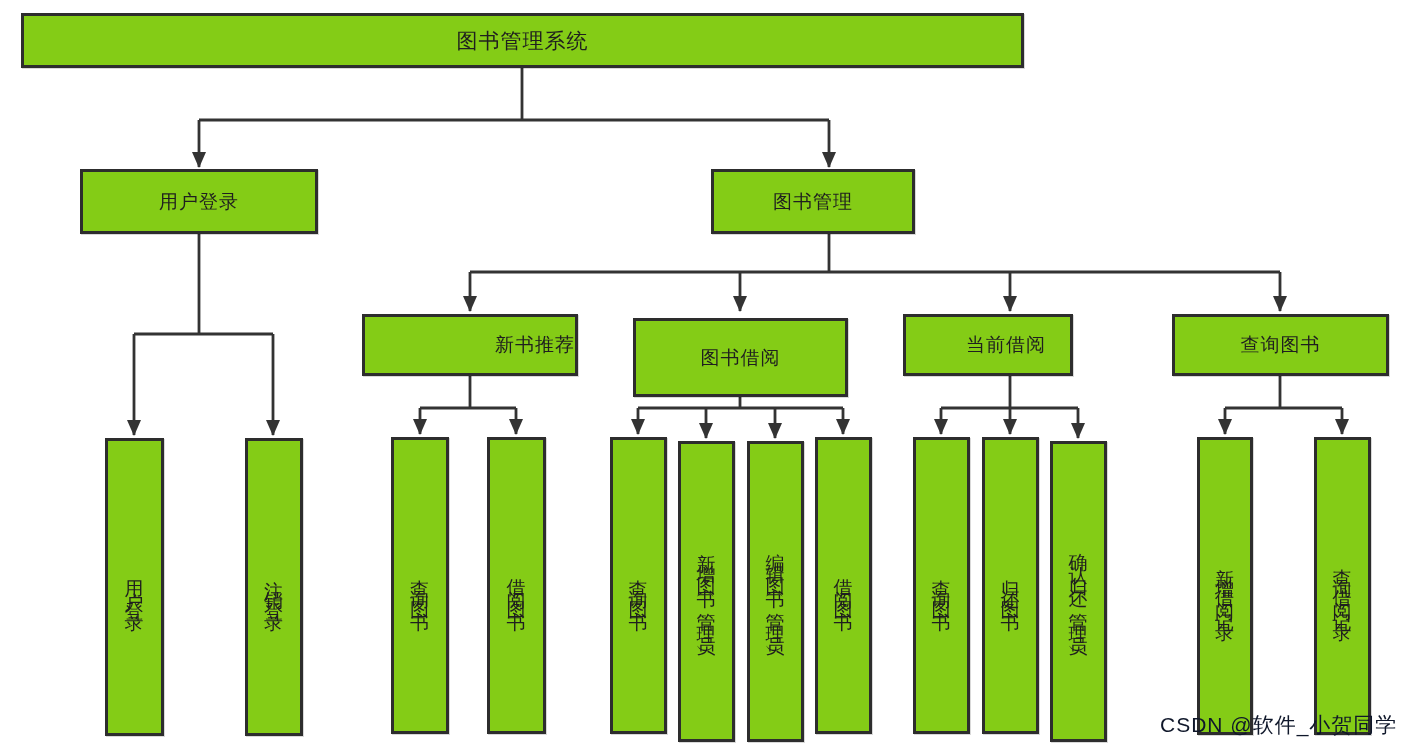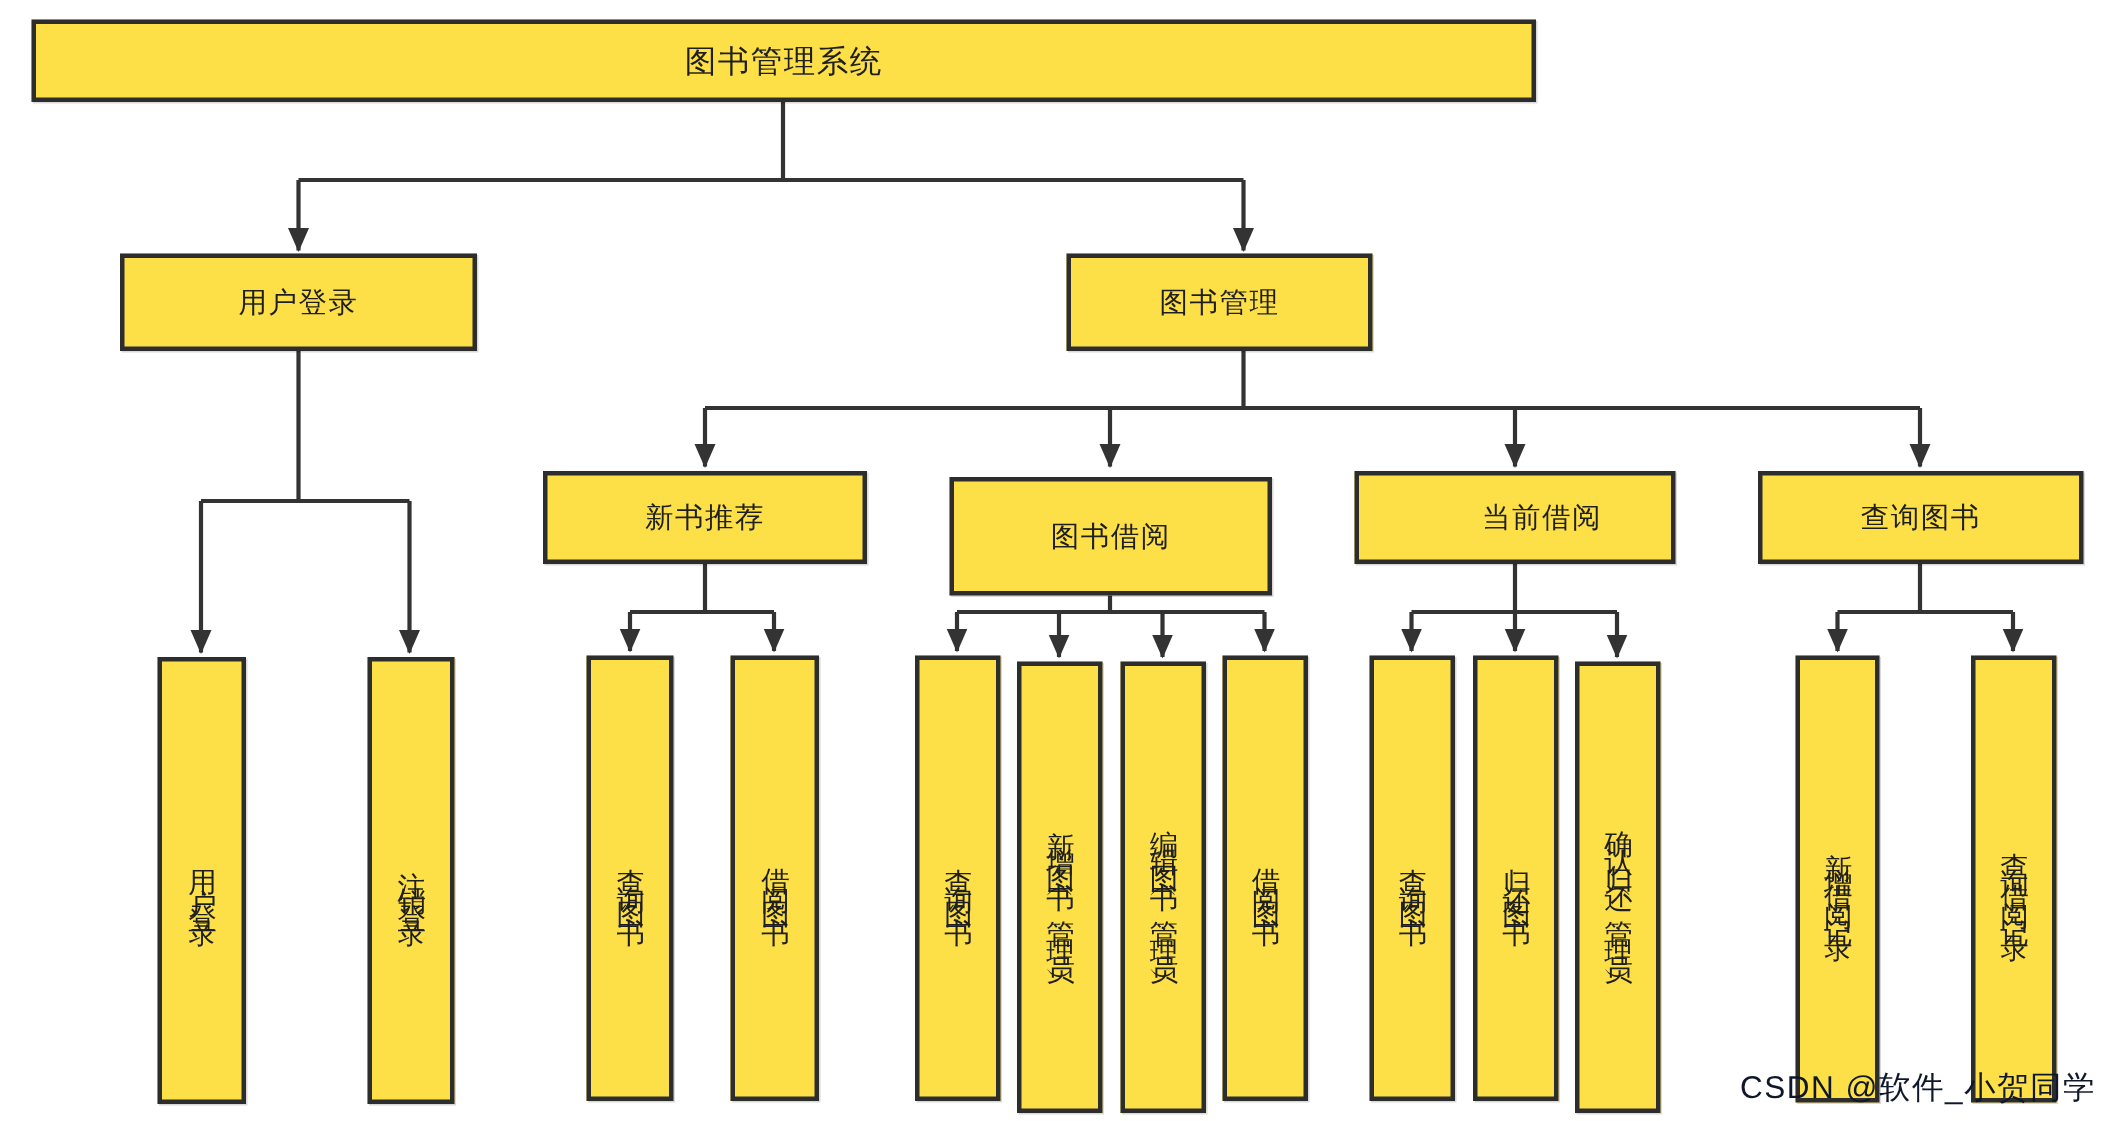--- a/index.html
+++ b/index.html
@@ -20,21 +20,21 @@
   }
   svg.connectors line, svg.connectors polyline {
     stroke: #333333;
     stroke-width: 2.8;
     fill: none;
   }
   svg.connectors .arrowhead { fill: #333333; }
   .node {
     position: absolute;
     box-sizing: border-box;
-    background: #fde047;
+    background: #84cc16;
     border: 3px solid #2d2d2d;
     display: flex;
     align-items: center;
     justify-content: center;
     z-index: 2;
     box-shadow: 1px 1px 0 rgba(0,0,0,0.15);
   }
   .node .hlabel {
     font-size: 19px;
     letter-spacing: 1px;
@@ -132,27 +132,27 @@
     <span class="hlabel">图书管理系统</span>
   </div>
 
   <div class="node" style="left:80px; top:169px; width:238px; height:65px;">
     <span class="hlabel">用户登录</span>
   </div>
   <div class="node" style="left:711px; top:169px; width:204px; height:65px;">
     <span class="hlabel">图书管理</span>
   </div>
 
-  <div class="node" style="left:362px; top:314px; width:216px; height:62px;">
+  <div class="node" style="left:362px; top:314px; width:216px; height:62px;justify-content:flex-end;">
     <span class="hlabel">新书推荐</span>
   </div>
   <div class="node" style="left:633px; top:318px; width:215px; height:79px;">
     <span class="hlabel">图书借阅</span>
   </div>
-  <div class="node" style="left:903px; top:314px; width:214px; height:62px;padding-left:36px;">
+  <div class="node" style="left:903px; top:314px; width:170px; height:62px;padding-left:36px;">
     <span class="hlabel">当前借阅</span>
   </div>
   <div class="node" style="left:1172px; top:314px; width:217px; height:62px;">
     <span class="hlabel">查询图书</span>
   </div>
 
   <div class="node" style="left:105px; top:438px; width:59px; height:298px;">
     <span class="vlabel">用户登录</span>
   </div>
   <div class="node" style="left:245px; top:438px; width:58px; height:298px;">

